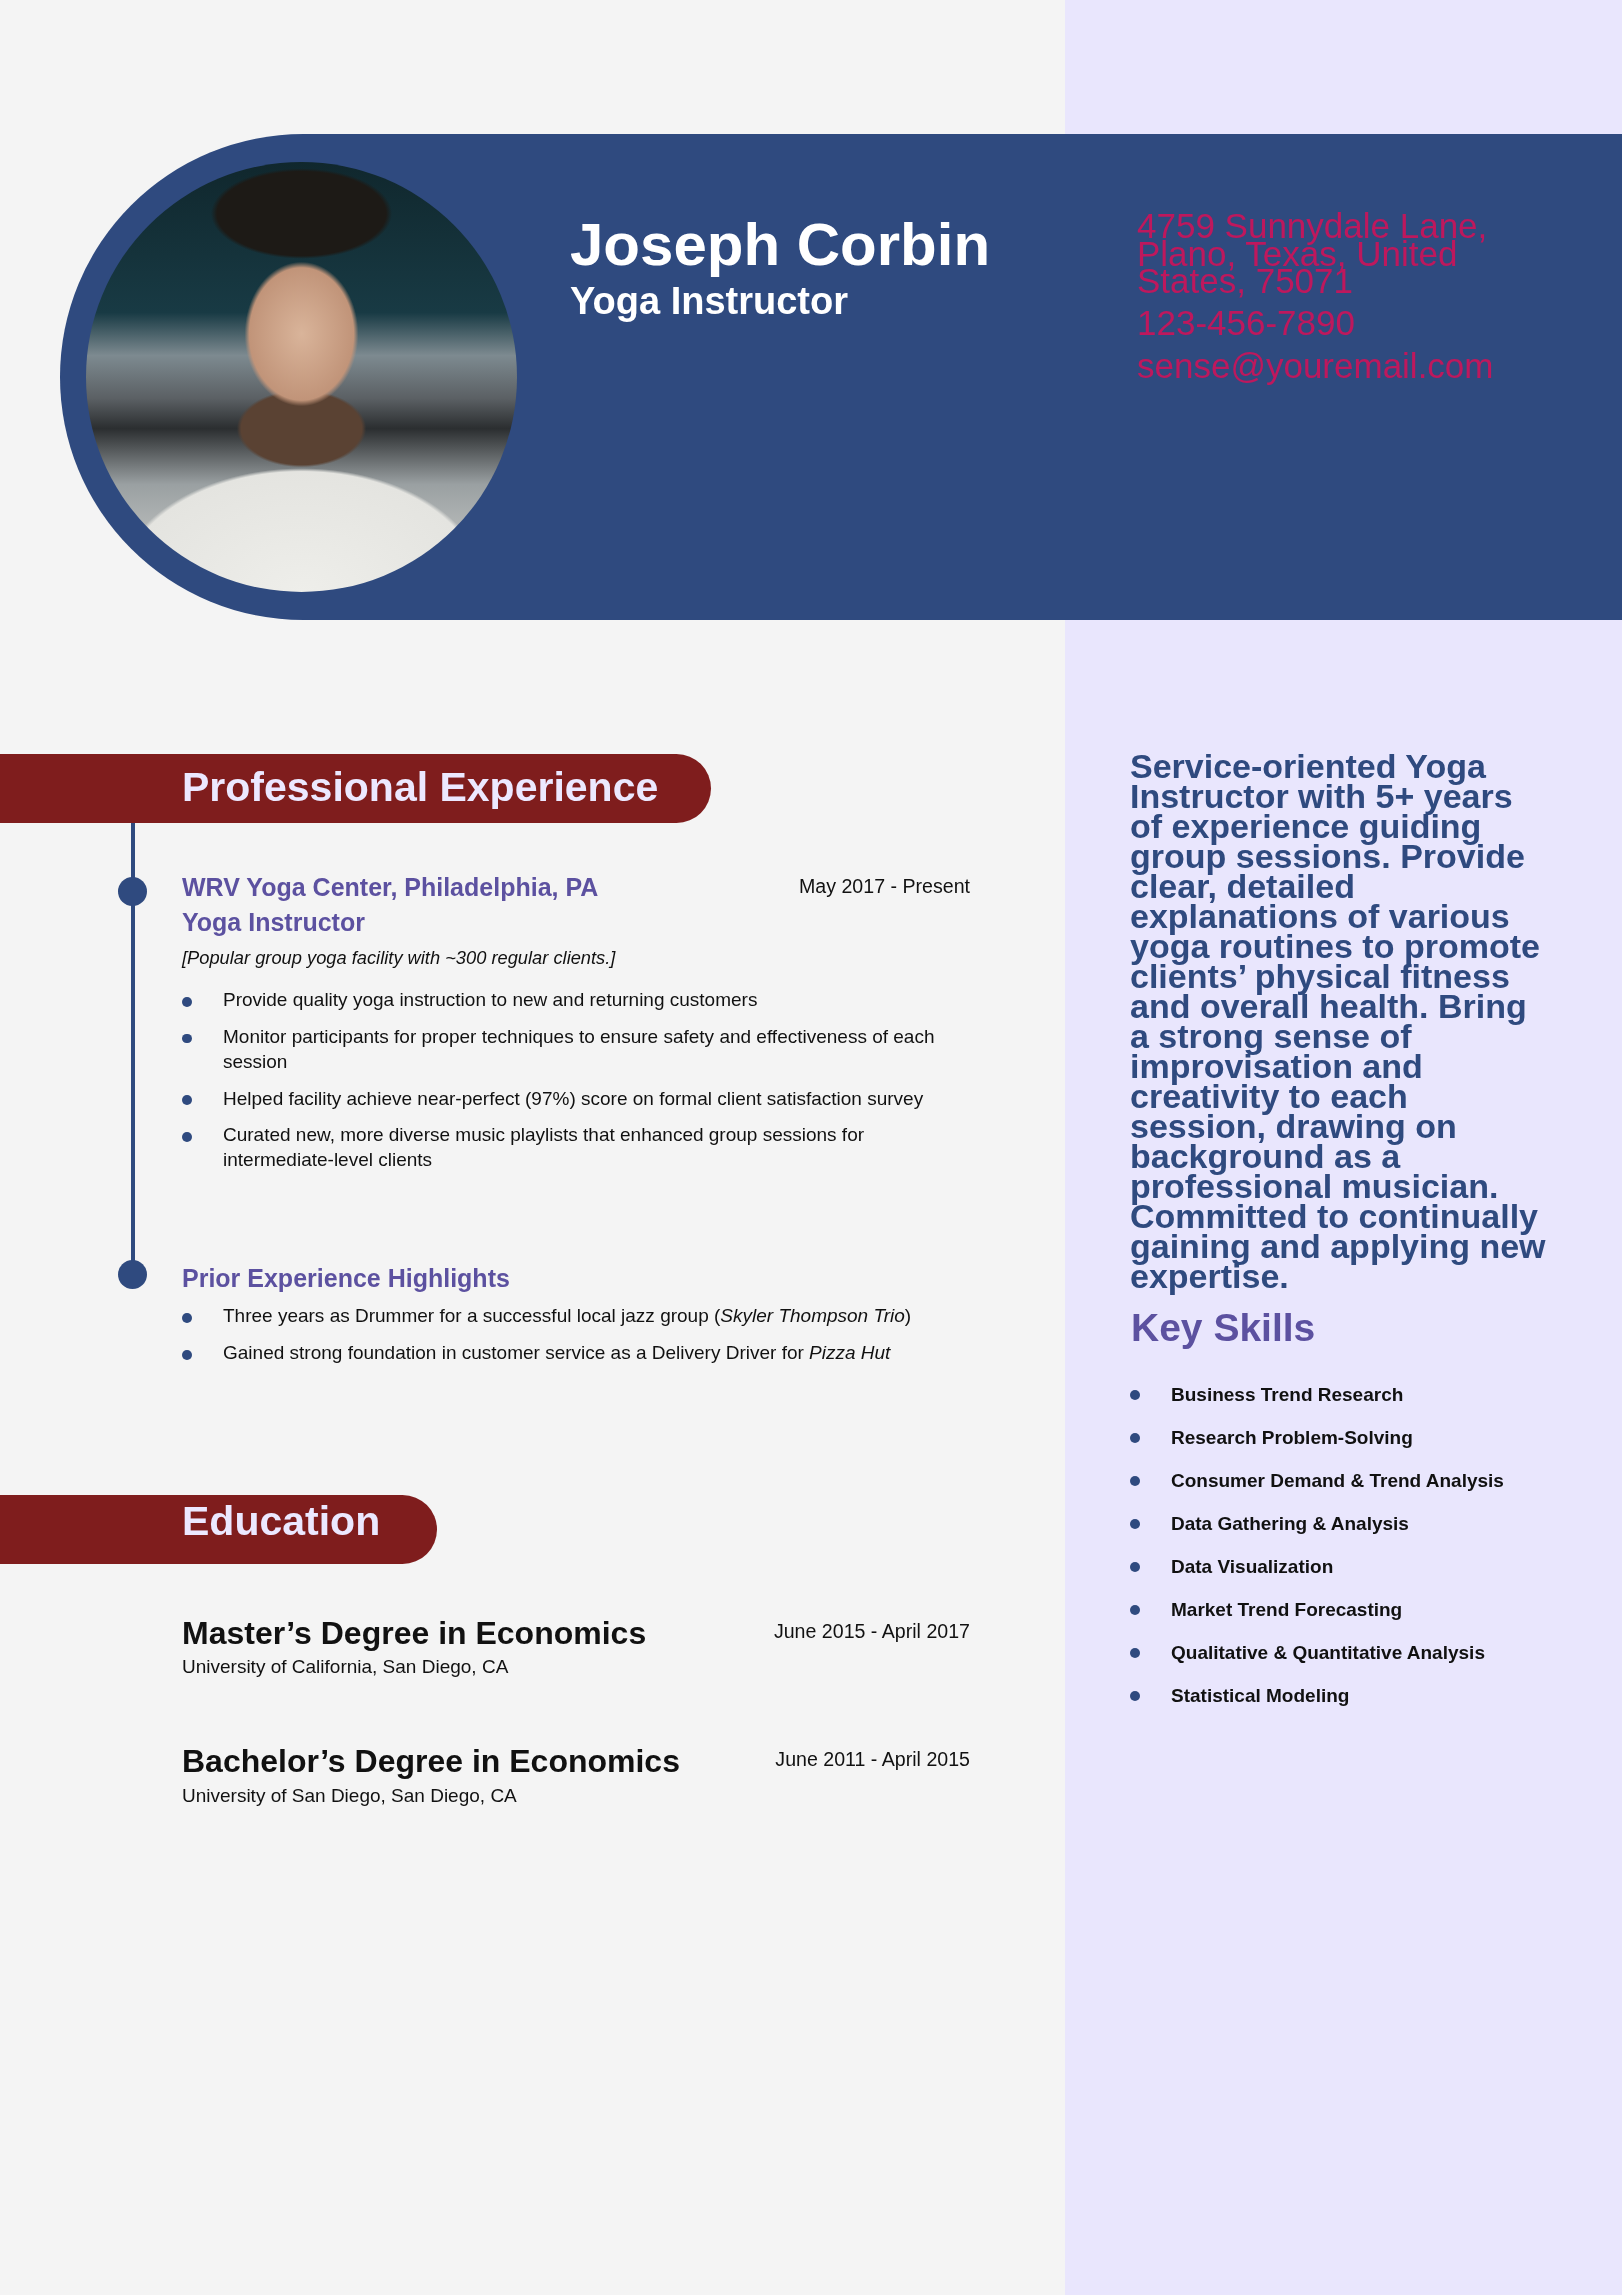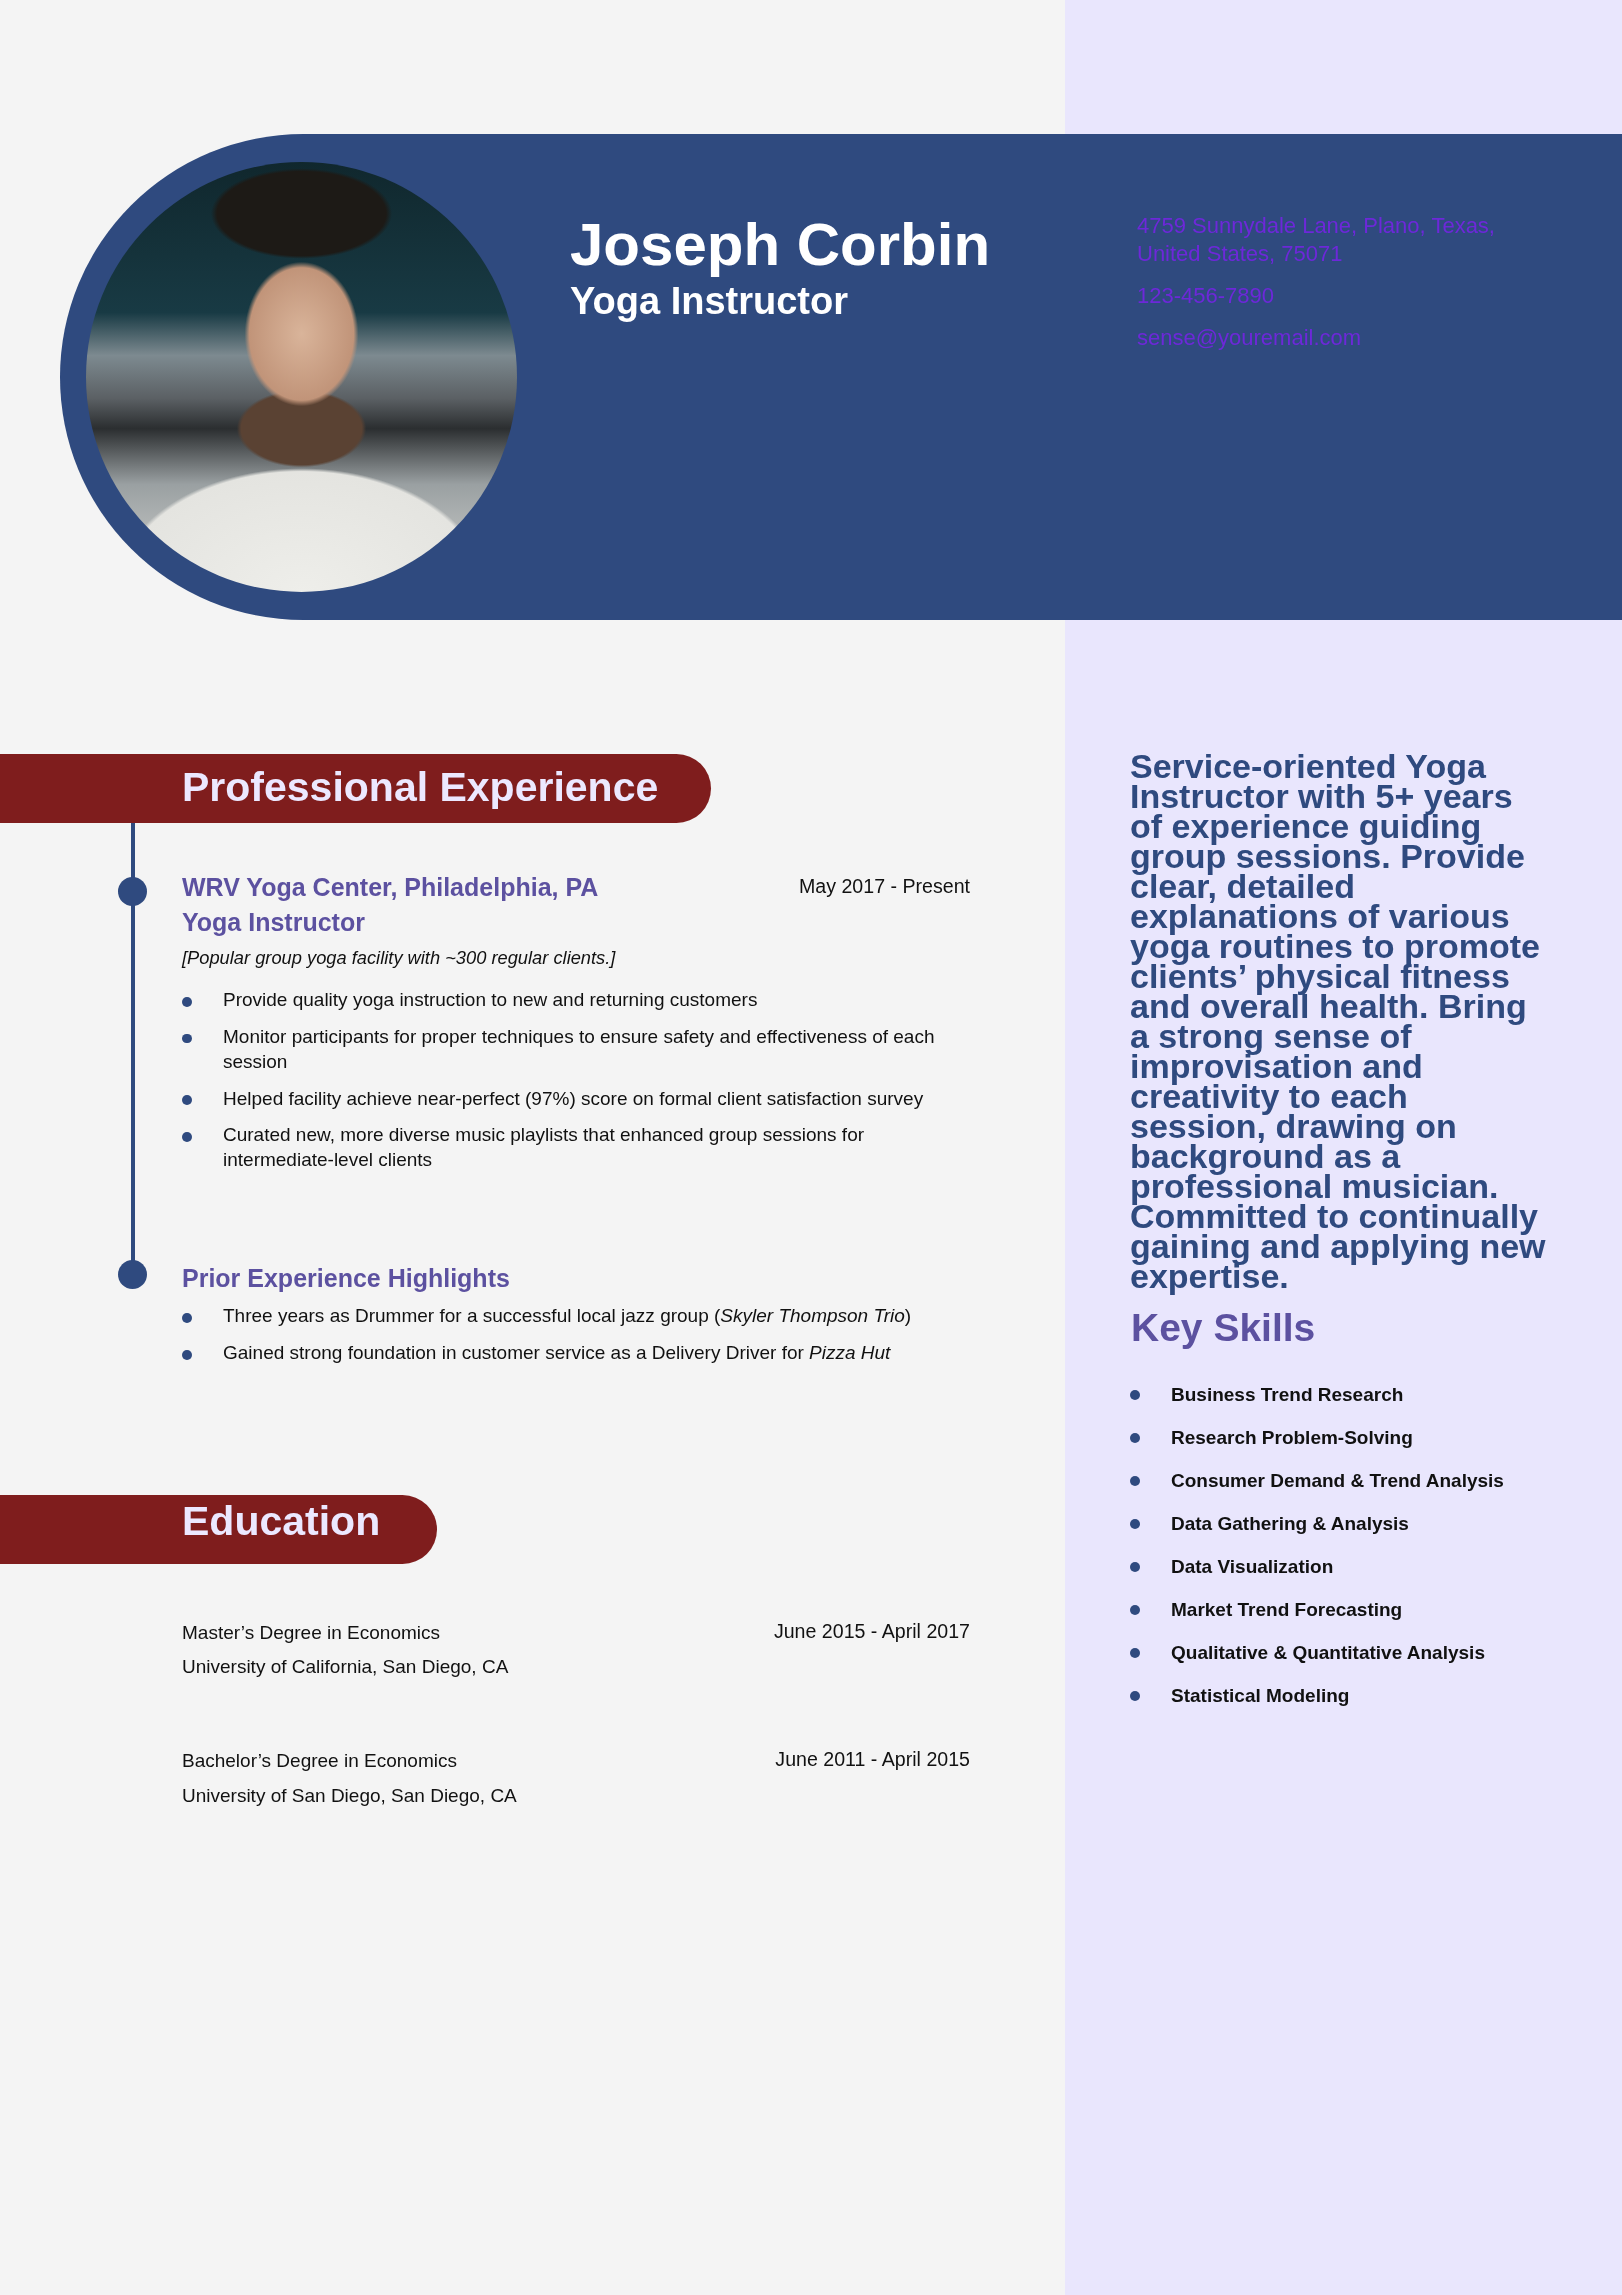--- a/index.html
+++ b/index.html
@@ -36,21 +36,21 @@
     color: #ffffff; font-weight: bold; font-size: 60px; line-height: 72px;
     white-space: nowrap;
   }
   .header-title {
     position: absolute; left: 570px; top: 278px;
     color: #ffffff; font-weight: bold; font-size: 38px; line-height: 46px;
     white-space: nowrap;
   }
   .contact {
     position: absolute; left: 1137px; top: 212px; width: 419px;
-    color: #6d28d9; font-size: 22px;
+    color: #be185d; font-size: 35px;
   }
   .contact .addr { line-height: 27.5px; }
   .contact .line { margin-top: 13.7px; line-height: 29px; }
 
   
   .section-banner {
     position: absolute; left: 0; background: #7f1d1d;
     border-radius: 0 35px 35px 0;
     color: #ece8ff; font-weight: bold;
   }
@@ -87,21 +87,21 @@
     position: relative; padding-left: 41px; color: #111; font-size: 19px;
     line-height: 25px;
   }
   .bullets li .dot {
     position: absolute; left: 0; top: 9.8px; width: 9.8px; height: 9.8px;
     border-radius: 50%; background: #2f4a7f;
   }
   .exp-bullets li { margin-bottom: 11.8px; }
 
   .edu-degree {
-    position: absolute; left: 182px; color: #111; font-weight: normal; font-size: 19px;
+    position: absolute; left: 182px; color: #111; font-weight: bold; font-size: 32px;
     line-height: 30px; white-space: nowrap;
   }
   .edu-school {
     position: absolute; left: 182px; color: #111; font-size: 19px;
     line-height: 30px; white-space: nowrap;
   }
 
   
   .summary {
     position: absolute; left: 1130px; top: 751px; width: 419px;

